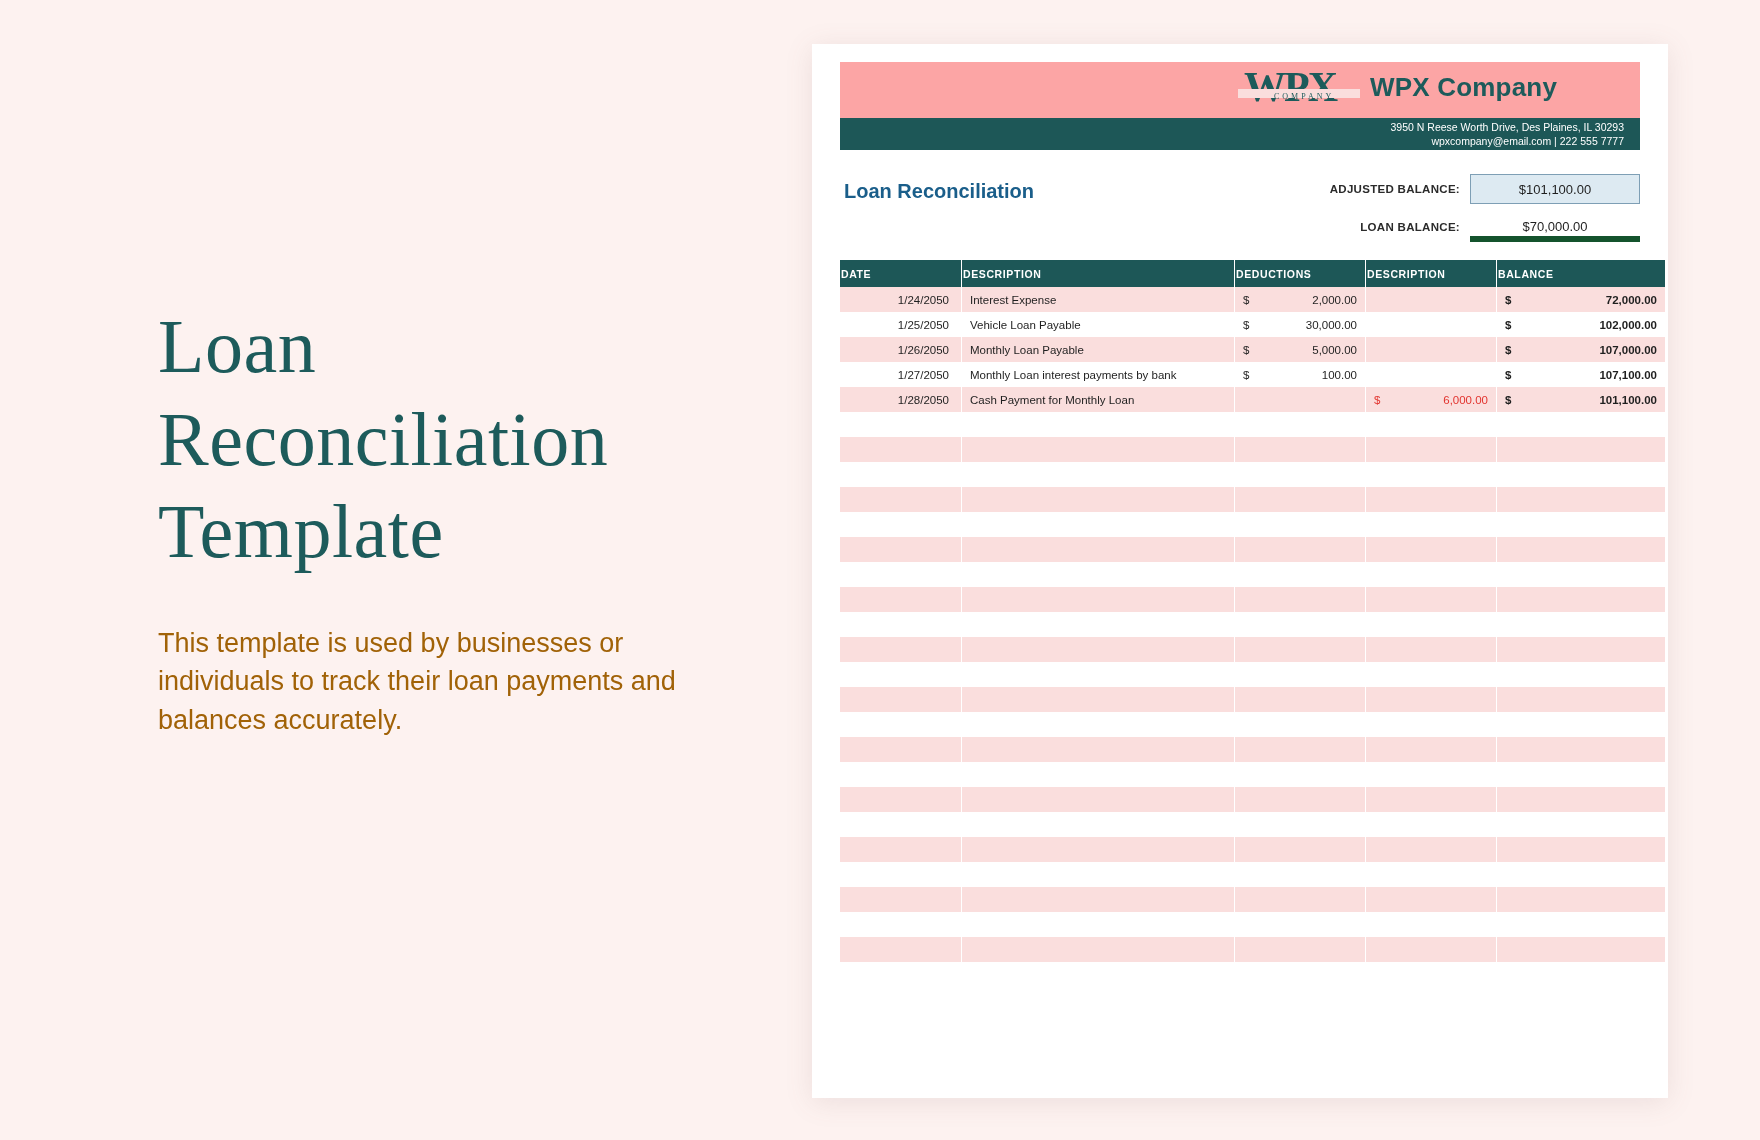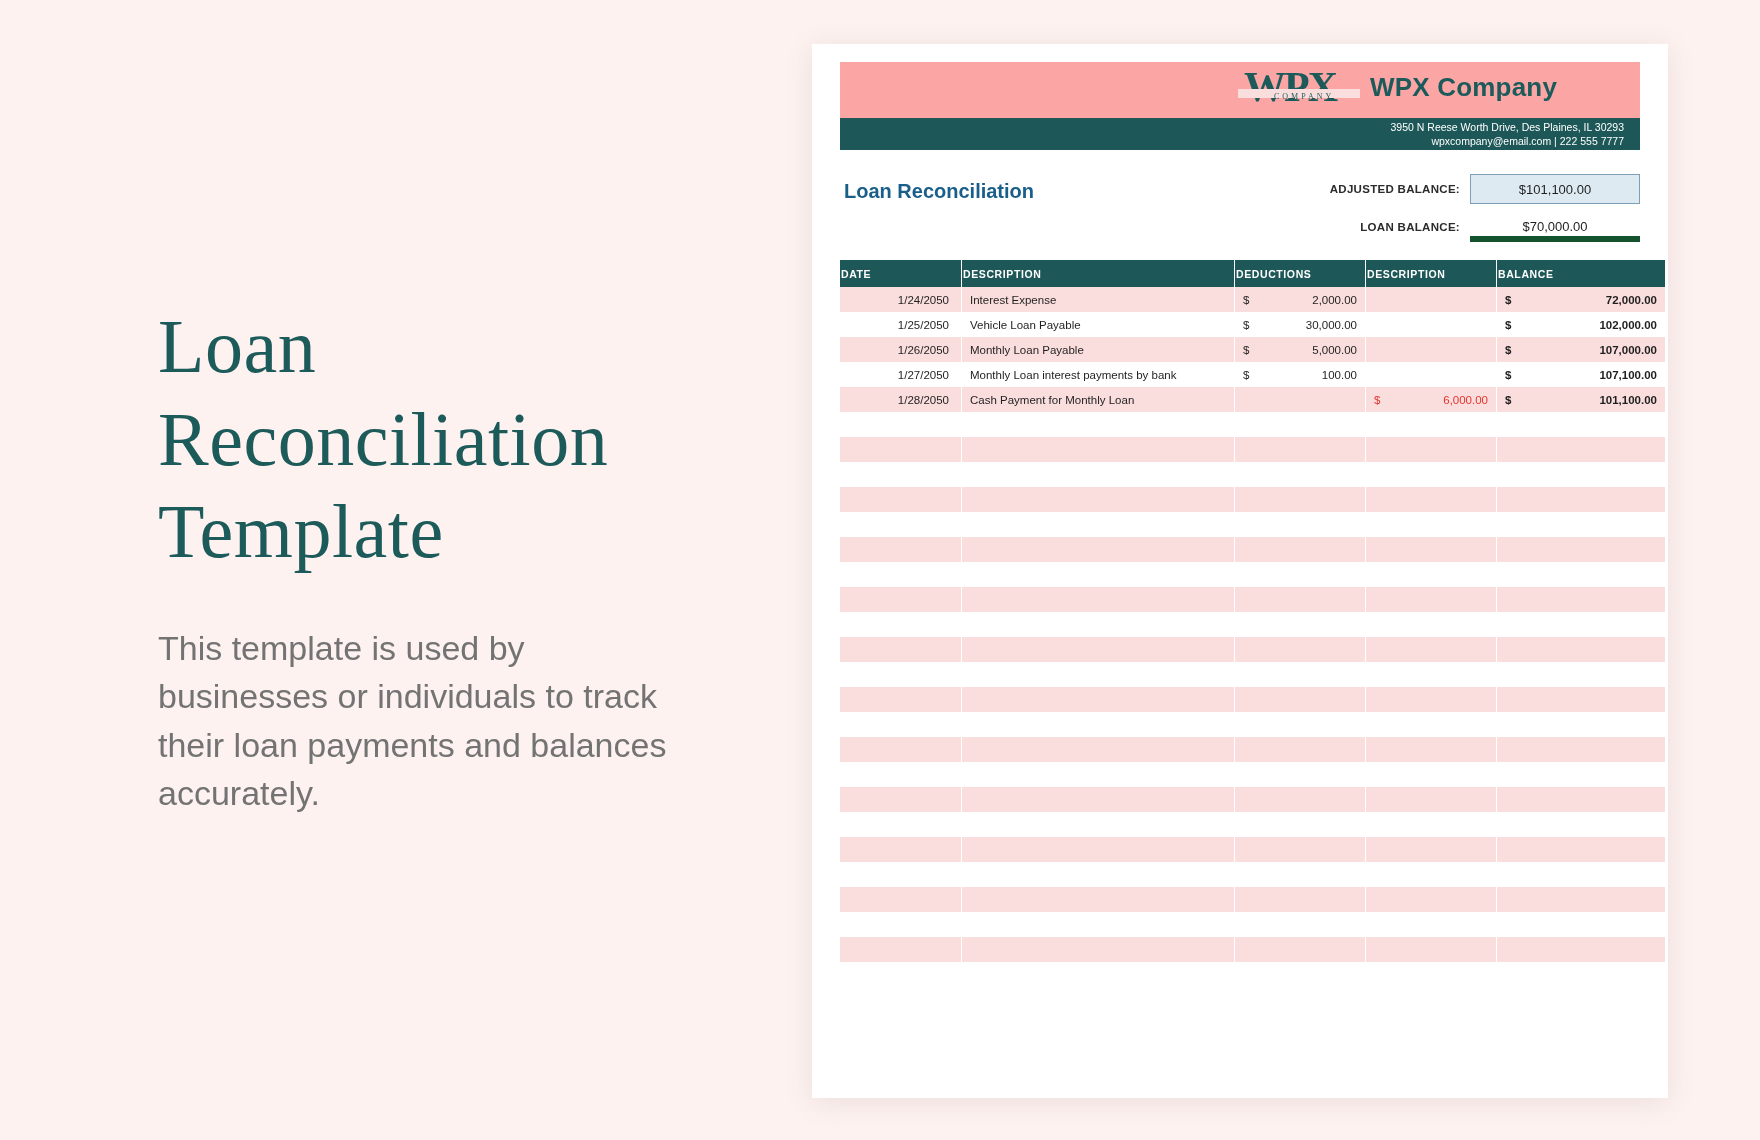--- a/index.html
+++ b/index.html
@@ -31,23 +31,23 @@
     font-size: 76px;
     line-height: 1.22;
     color: #1d5b5b;
     letter-spacing: 0.5px;
     margin: 0 0 46px 0;
     font-weight: 400;
     max-width: 560px;
   }
   .promo-desc {
     font-family: "Liberation Sans", sans-serif;
-    font-size: 34px;
+    font-size: 27px;
     line-height: 1.42;
-    color: #737373;
+    color: #a16207;
     max-width: 530px;
     margin: 0;
   }
 
   
   .sheet-wrap {
     position: absolute;
     left: 812px;
     top: 44px;
     width: 856px;

